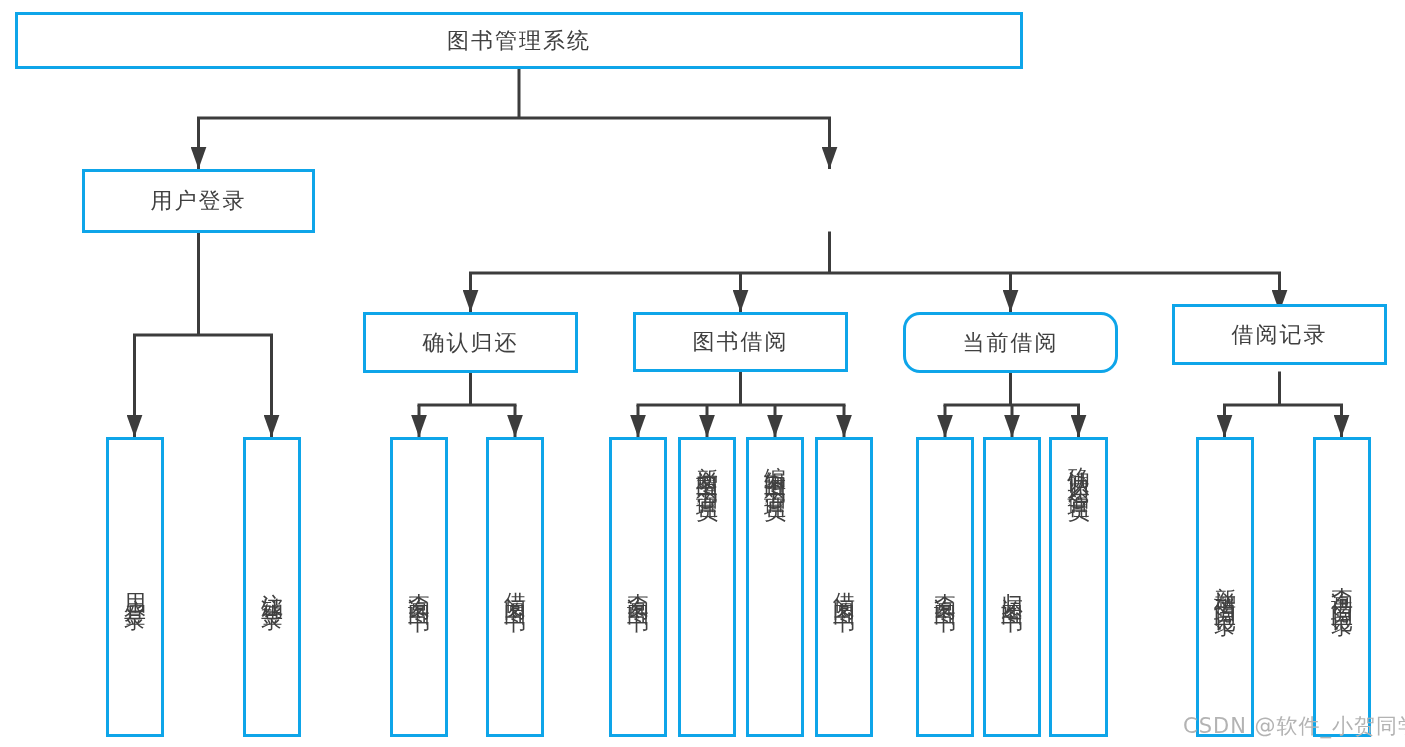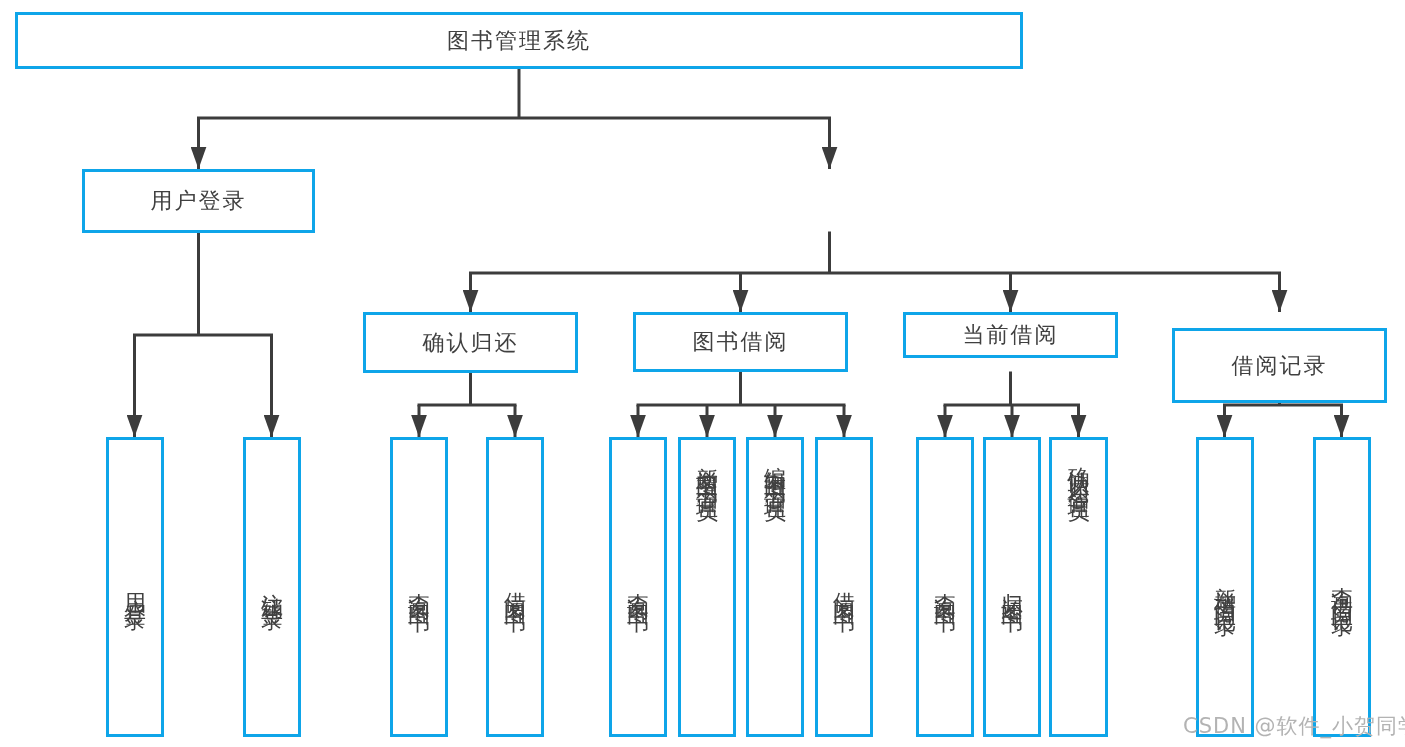--- a/index.html
+++ b/index.html
@@ -108,22 +108,22 @@
       <line x1="1341.5" y1="405" x2="1341.5" y2="437" marker-end="url(#arrow)"></line>
     </g>
   </svg>
 
   <div class="box h-box" style="left:15px; top:12px; width:1008px; height:57px;">图书管理系统</div>
 
   <div class="box h-box" style="left:82px; top:169px; width:233px; height:64px;">用户登录</div>
 
   <div class="box h-box" style="left:363px; top:312px; width:215px; height:61px;">确认归还</div>
   <div class="box h-box" style="left:633px; top:312px; width:215px; height:60px;">图书借阅</div>
-  <div class="box h-box" style="left:903px; top:312px; width:215px; height:46px;">当前借阅</div>
-  <div class="box h-box" style="left:1172px; top:328px; width:215px; height:75px;">借阅记录</div>
+  <div class="box h-box" style="left:903px; top:312px; width:215px; height:61px;border-radius:17px;">当前借阅</div>
+  <div class="box h-box" style="left:1172px; top:304px; width:215px; height:61px;">借阅记录</div>
 
   <div class="box v-box" style="left:106px; top:437px; width:58px; height:300px;">用户登录</div>
   <div class="box v-box" style="left:243px; top:437px; width:58px; height:300px;">注销登录</div>
 
   <div class="box v-box" style="left:390px; top:437px; width:58px; height:300px;">查询图书</div>
   <div class="box v-box" style="left:486px; top:437px; width:58px; height:300px;">借阅图书</div>
 
   <div class="box v-box" style="left:609px; top:437px; width:58px; height:300px;">查询图书</div>
   <div class="box v-box v-top" style="left:678px; top:437px; width:58px; height:300px;">新增图书（管理员）</div>
   <div class="box v-box v-top" style="left:746px; top:437px; width:58px; height:300px;">编辑图书（管理员）</div>

